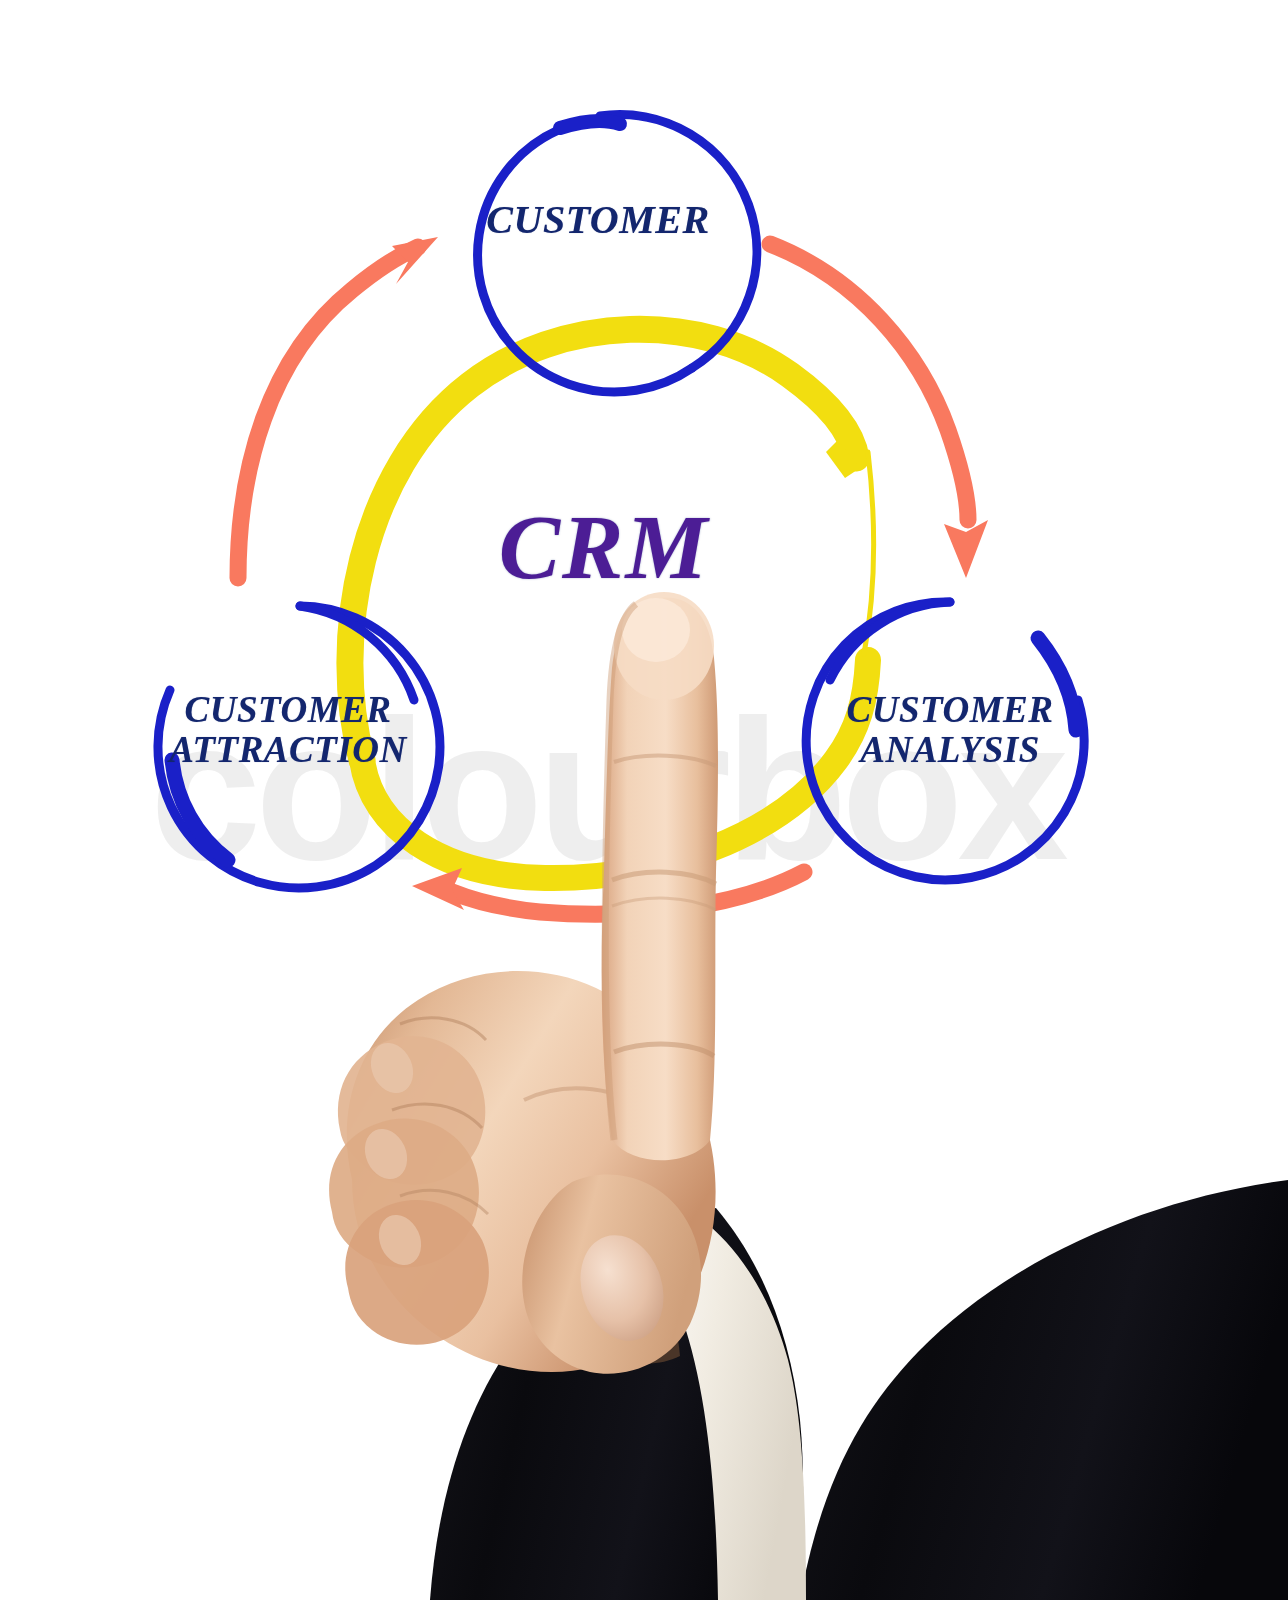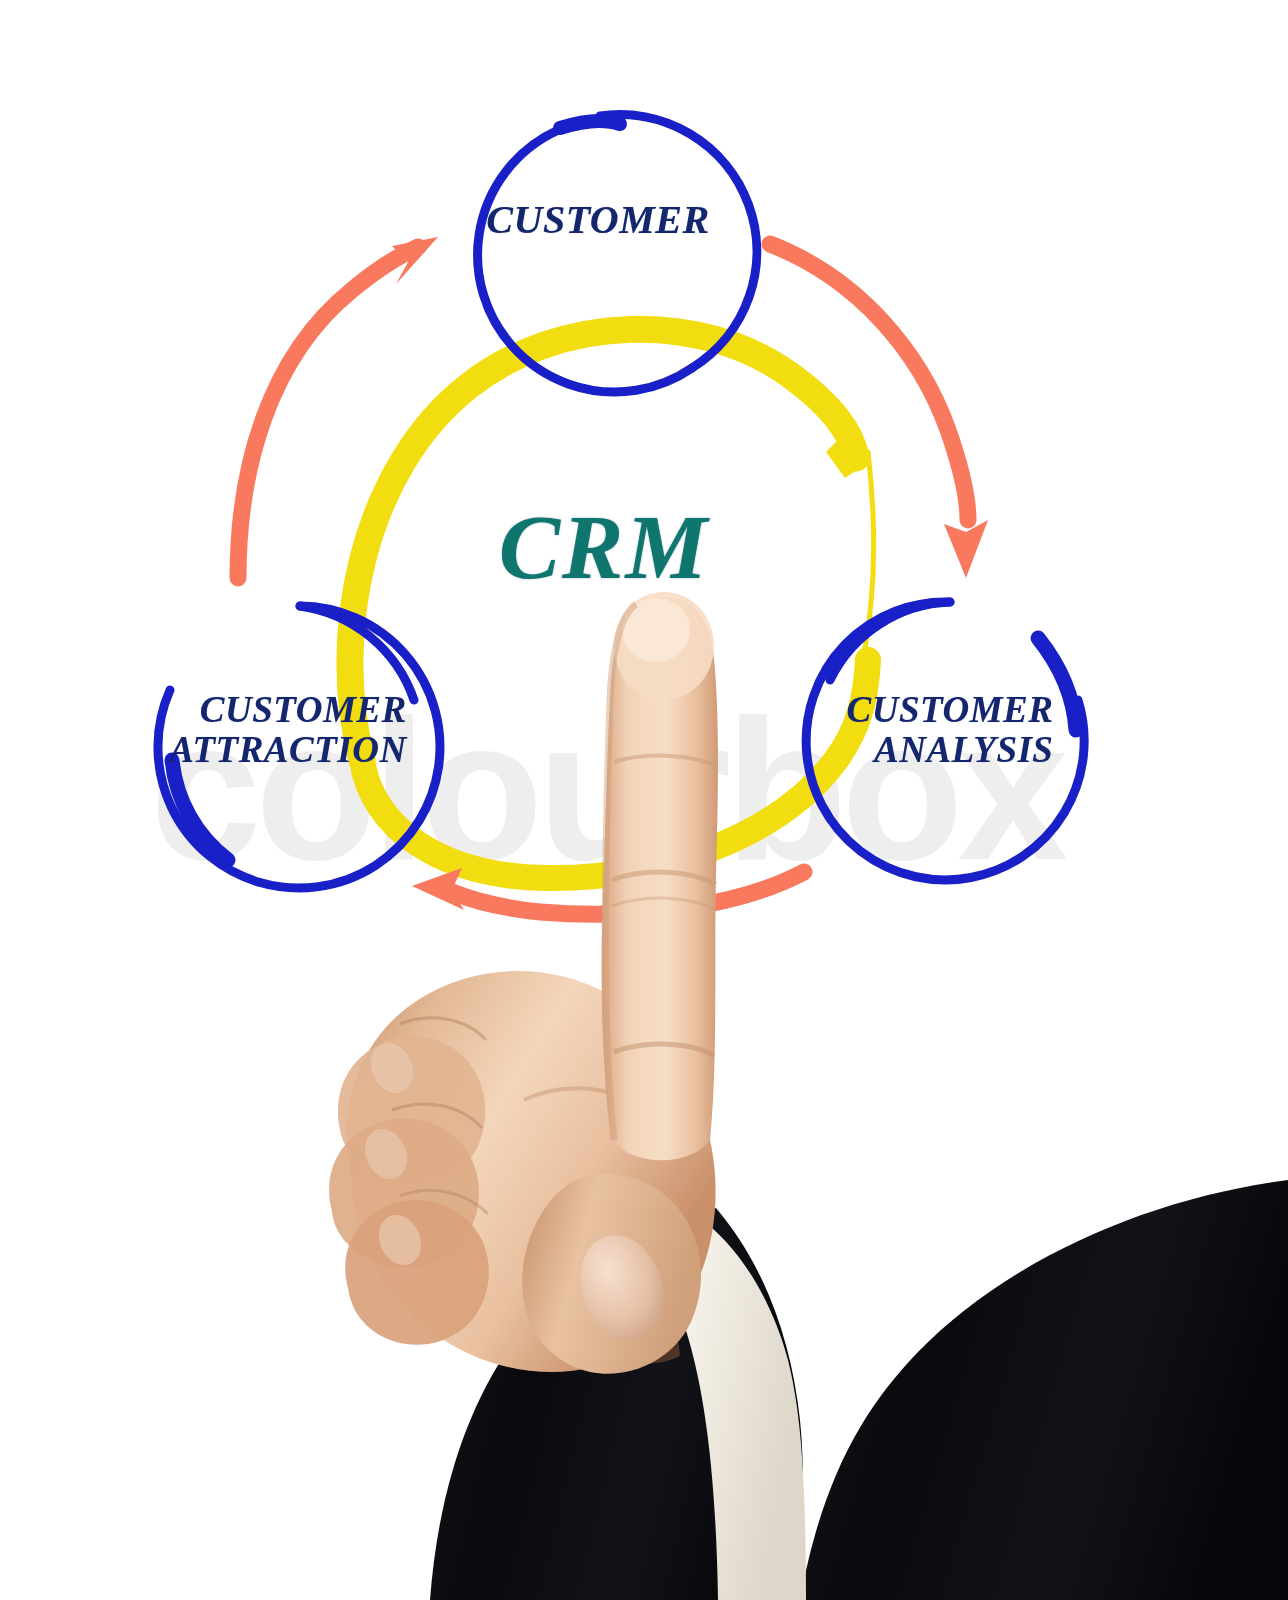--- a/index.html
+++ b/index.html
@@ -14,37 +14,37 @@
     width:1288px;height:1600px;
     background:#ffffff;
     overflow:hidden;
   }
   #svgroot{
     position:absolute;top:0;left:0;
     width:1288px;height:1600px;
   }
   .node-label{
     position:absolute;
-    text-align:right;
+    text-align:center;
     color:#13266E;
     font-family:"Liberation Serif", serif;
     font-style:italic;
     font-weight:700;
     letter-spacing:0.5px;
     line-height:1.08;
     white-space:nowrap;
     pointer-events:none;
     text-shadow:0 0 1px rgba(19,38,110,.35);
   }
   #lbl-acq{ left:598px;top:198px;transform:translate(-50%,0);font-size:40px; }
   #lbl-att{ left:288px;top:690px;transform:translate(-50%,0);font-size:37px; }
   #lbl-ana{ left:950px;top:690px;transform:translate(-50%,0);font-size:37px; }
   #lbl-crm{
     position:absolute;left:604px;top:494px;transform:translate(-50%,0);
-    color:#0f766e;font-size:92px;font-style:italic;font-weight:700;
+    color:#4c1d95;font-size:92px;font-style:italic;font-weight:700;
     font-family:"Liberation Serif", serif;letter-spacing:2px;
     text-shadow:0 0 2px rgba(22,49,127,.4);
   }
   .wm{
     position:absolute;
     left:150px;top:690px;
     width:1000px;
     font-family:"Liberation Sans", sans-serif;
     font-size:200px;
     font-weight:700;

